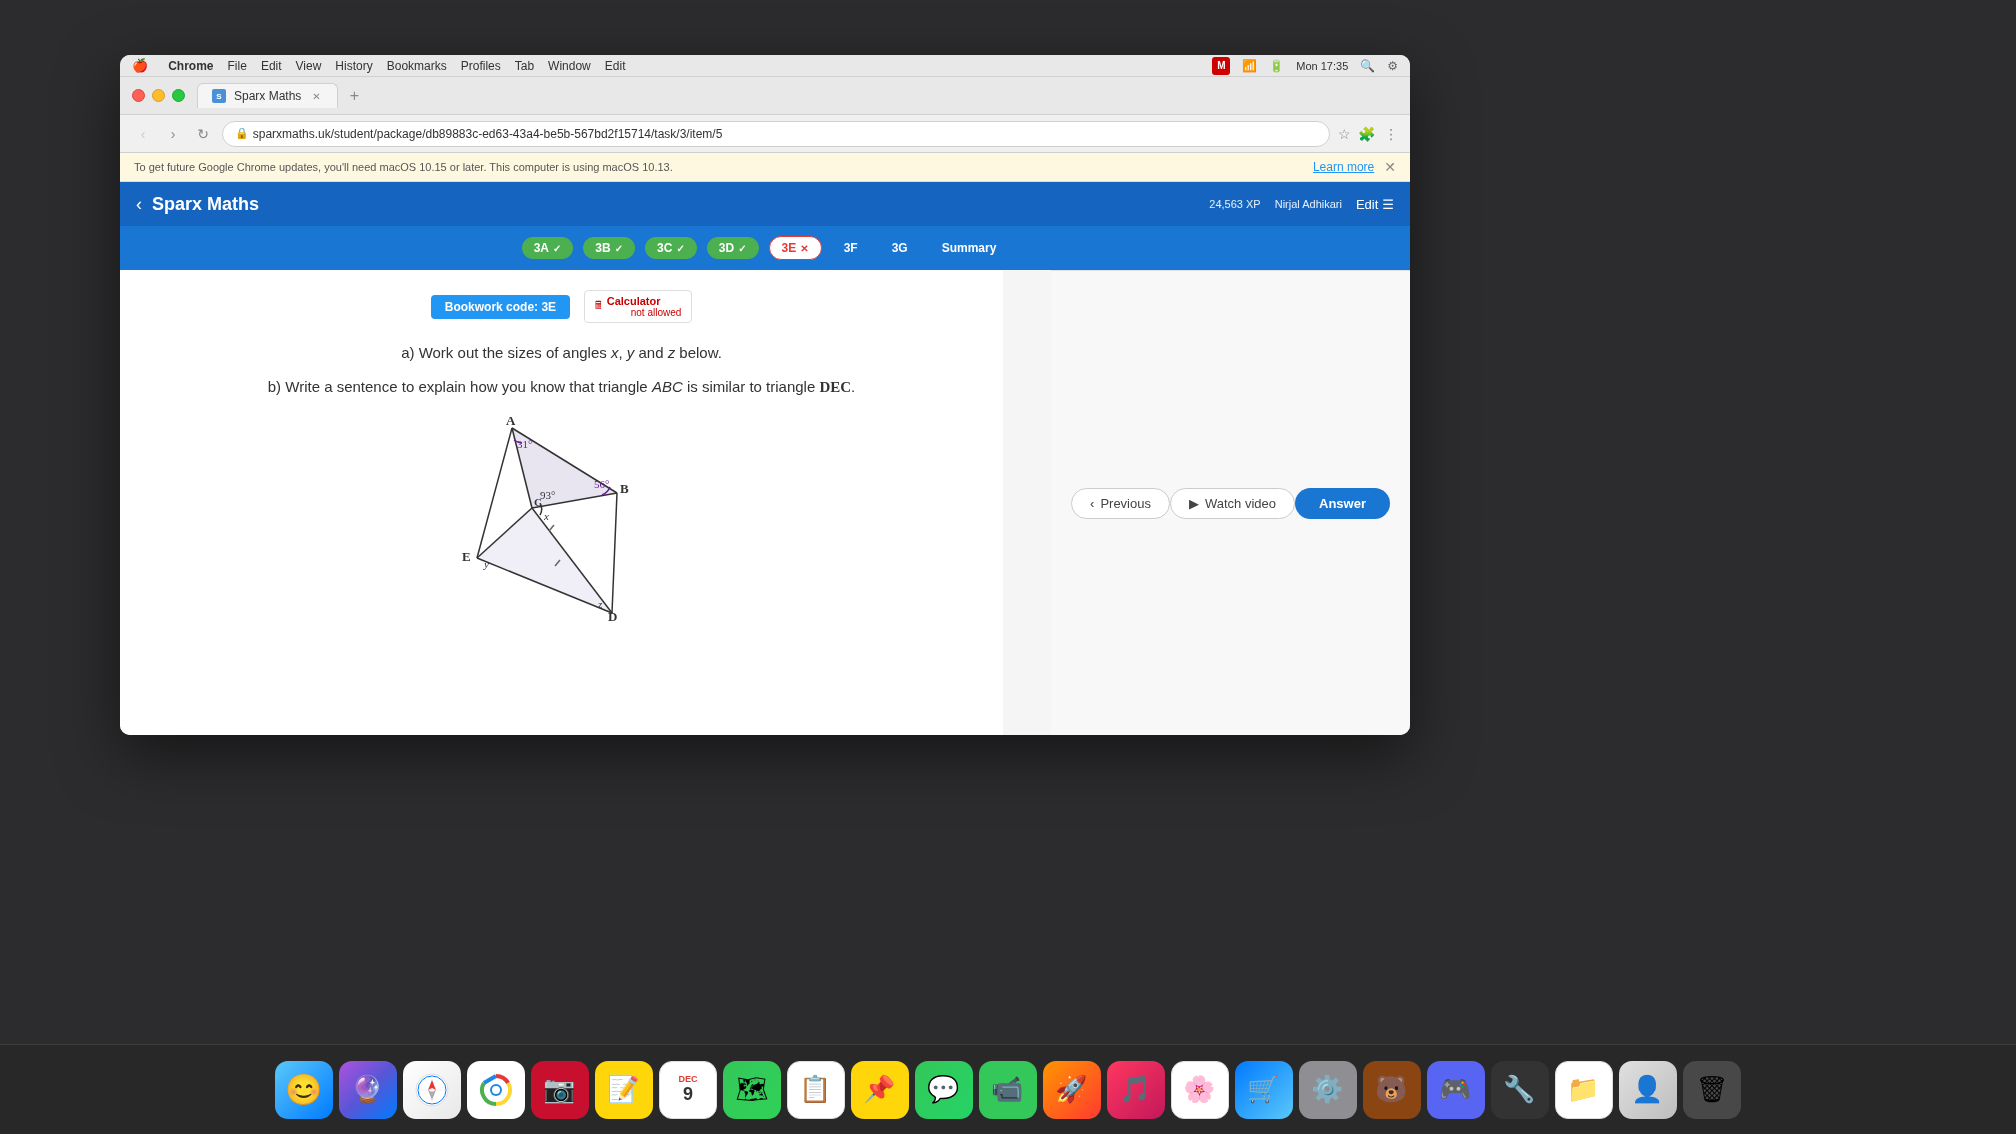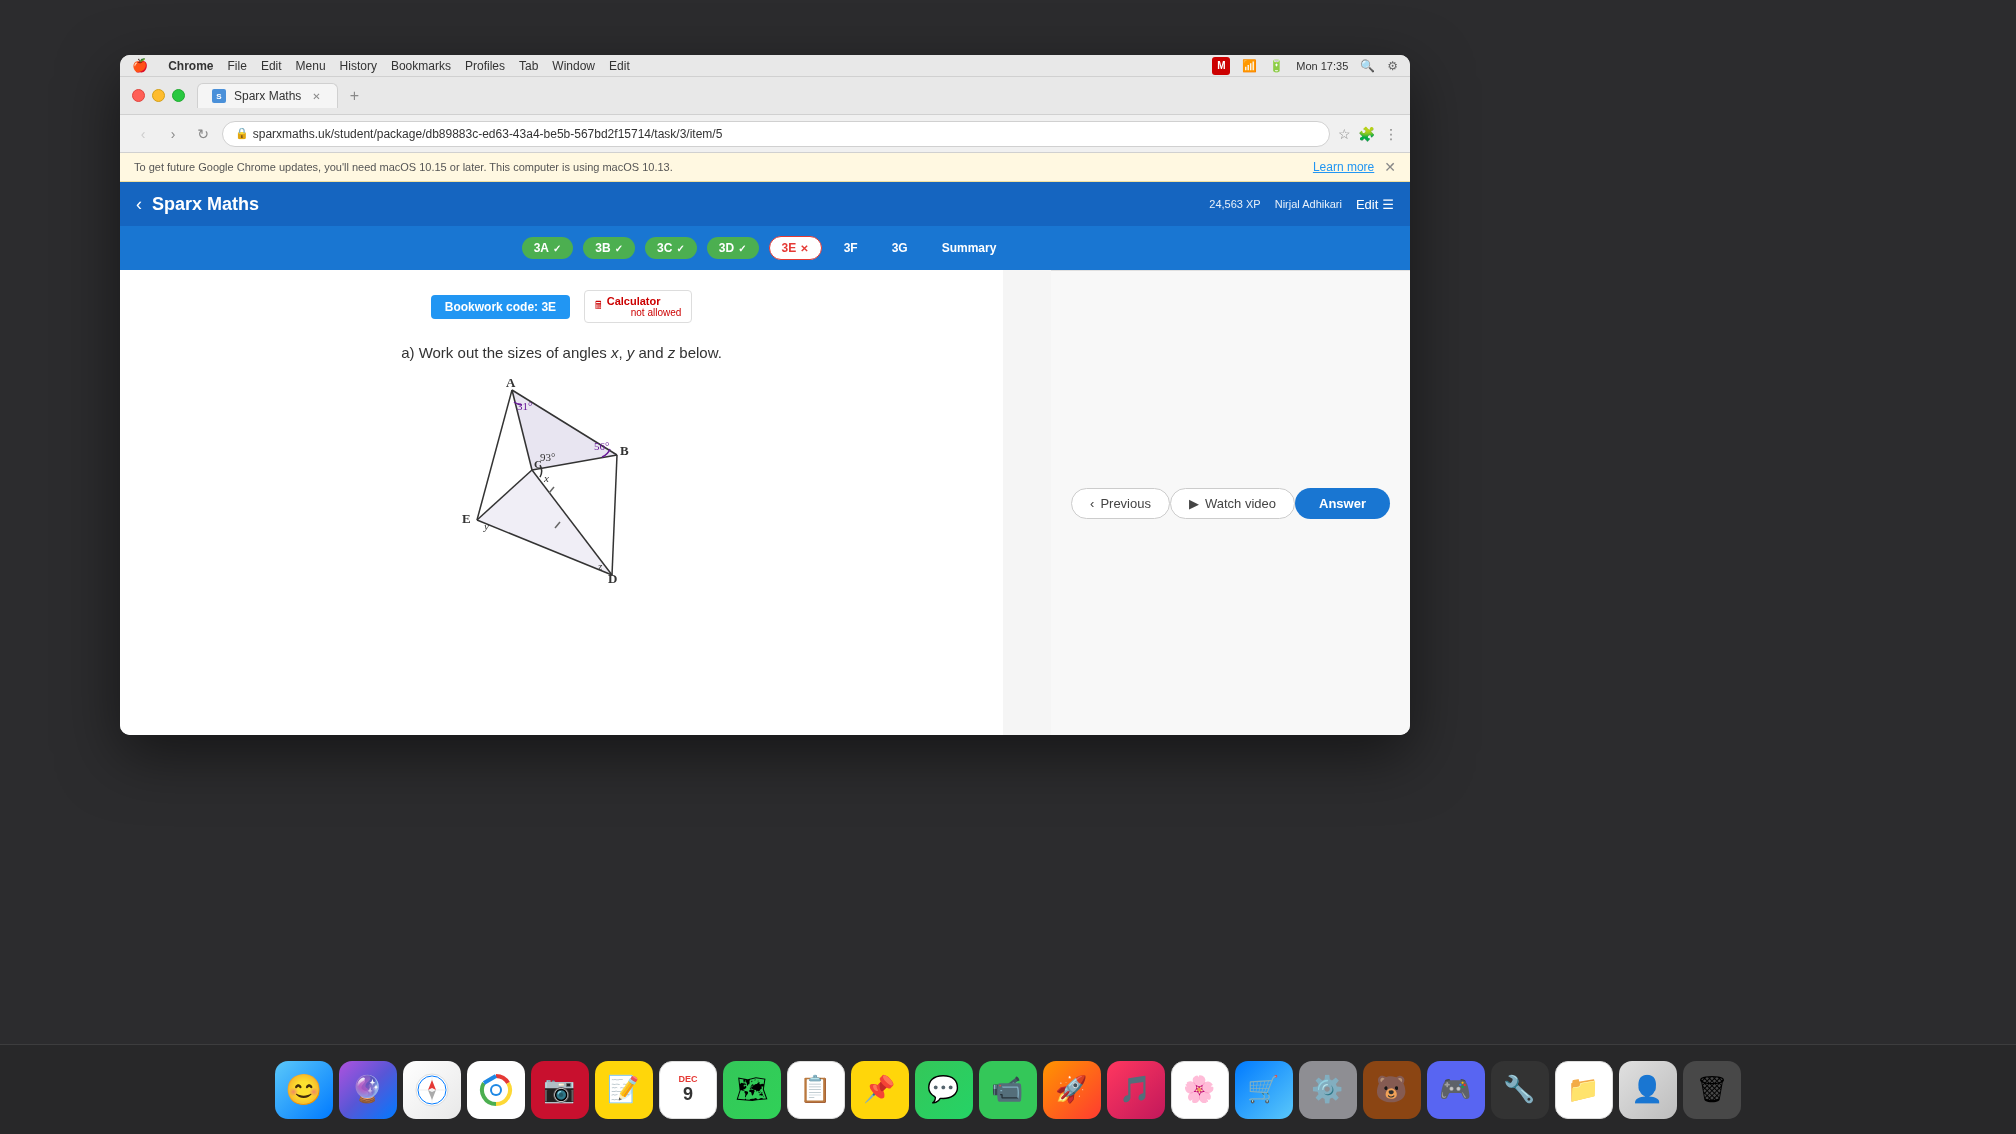--- a/index.html
+++ b/index.html
@@ -486,21 +486,21 @@
 
 <div class="desktop">
 
   <div class="browser-window">
 
     <div class="chrome-menu-bar">
       <span style="font-size:13px; margin-right:6px;">🍎</span>
       <span class="chrome-menu-item active">Chrome</span>
       <span class="chrome-menu-item">File</span>
       <span class="chrome-menu-item">Edit</span>
-      <span class="chrome-menu-item">Menu</span>
+      <span class="chrome-menu-item">View</span>
       <span class="chrome-menu-item">History</span>
       <span class="chrome-menu-item">Bookmarks</span>
       <span class="chrome-menu-item">Profiles</span>
       <span class="chrome-menu-item">Tab</span>
       <span class="chrome-menu-item">Window</span>
       <span class="chrome-menu-item">Edit</span>
       <div style="margin-left:auto; display:flex; align-items:center; gap:12px;">
         <div class="title-bar-icon">M</div>
         <span style="font-size:12px; color:#666;">📶</span>
         <span style="font-size:12px; color:#666;">🔋</span>
@@ -608,20 +608,23 @@
                 <div style="font-size:11px; font-weight:600;">Calculator</div>
                 <div style="font-size:10px; color:#c00;padding-left:24px;">not allowed</div>
               </div>
             </div>
           </div>
 
           <div class="question-text">
             a) Work out the sizes of angles <em>x</em>, <em>y</em> and <em>z</em> below.
           </div>
 
+          <div class="question-text" style="margin-bottom:14px;">
+            b) Write a sentence to explain how you know that triangle <em>ABC</em> is similar to triangle <span style="font-family: serif; font-weight:bold;">DEC</span>.
+          </div>
 
           <div class="diagram-container">
             <svg class="diagram-svg" viewBox="0 0 320 280">
 
               <polygon points="110,15 215,80 130,95" fill="rgba(180,170,210,0.3)" stroke="none"></polygon>
 
               <polygon points="75,145 130,95 210,200" fill="rgba(180,170,210,0.2)" stroke="none"></polygon>
 
               <line x1="110" y1="15" x2="215" y2="80" stroke="#333" stroke-width="1.5"></line>
               <line x1="215" y1="80" x2="130" y2="95" stroke="#333" stroke-width="1.5"></line>

